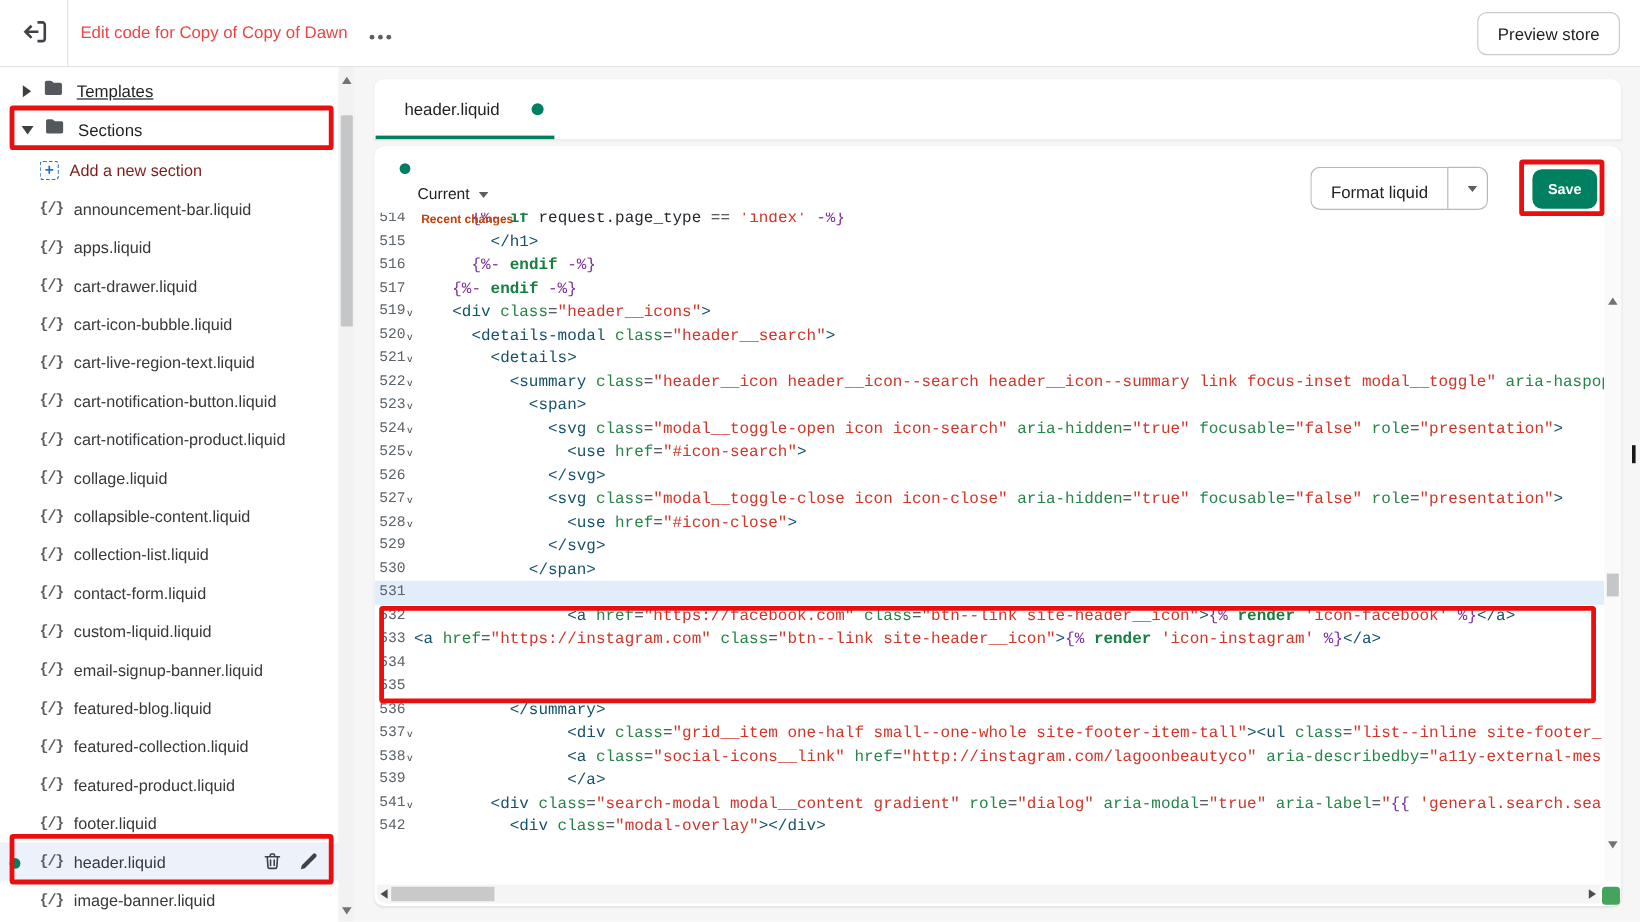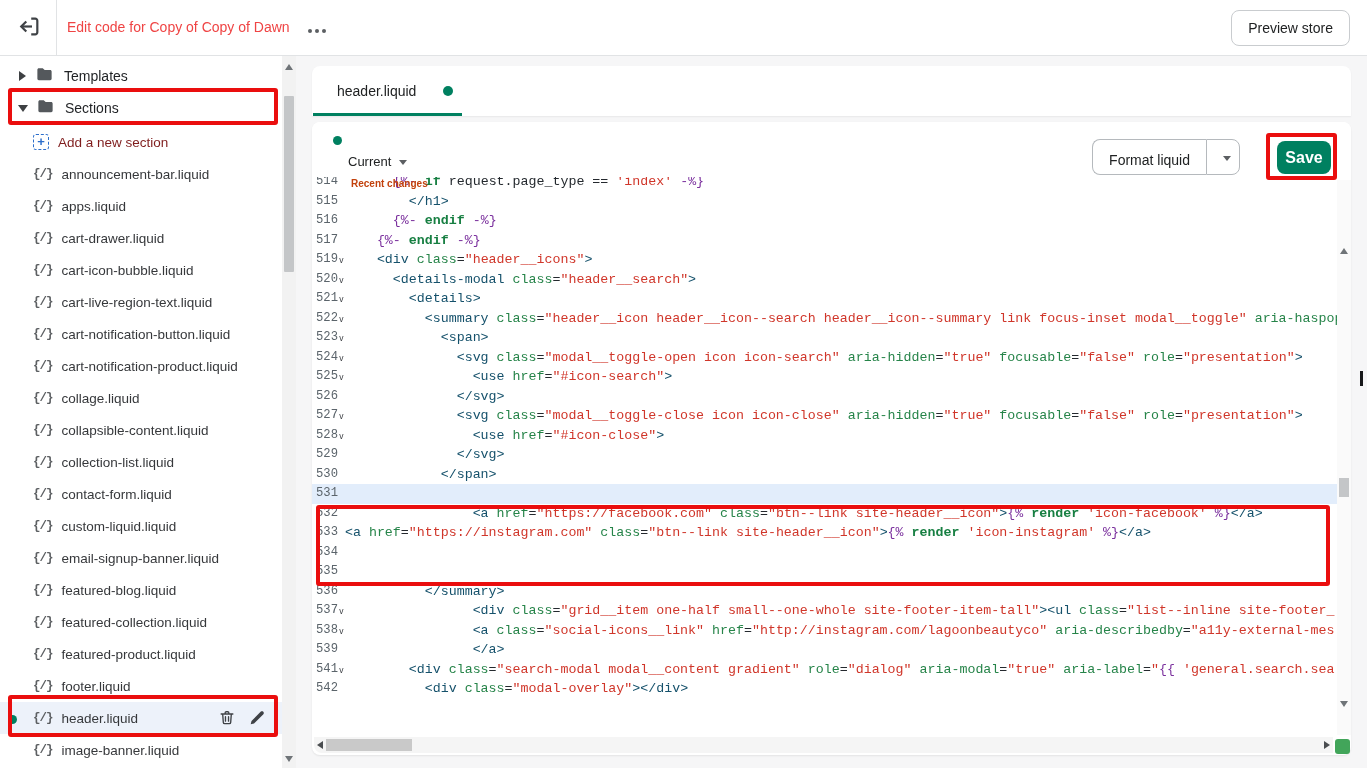--- a/index.html
+++ b/index.html
@@ -72,21 +72,21 @@
   #version-sel .dd-caret, #format-caret .dd-caret { display:inline-block; width:0; height:0;
     border-left:4.5px solid transparent; border-right:4.5px solid transparent; border-top:5.5px solid #5c5f62;
     margin-left:8px; vertical-align:1px; }
   #format-btn { position:absolute; right:111px; top:17px; height:36px; display:flex; cursor:pointer; }
   #format-main { height:36px; padding:12px 16px; background:#fff; border:1px solid #b5b9bd;
     border-right:none; border-radius:8px 0 0 8px; font-size:14px; font-weight:500; color:#202223;
     font-family:inherit; cursor:pointer; }
   #format-caret { width:34px; height:36px; background:#fff; border:1px solid #b5b9bd;
     border-radius:0 8px 8px 0; text-align:center; line-height:34px; cursor:pointer; }
   #save-btn { position:absolute; right:20px; top:19px; width:54px; height:33px; background:#008060;
-    color:#fff; border:none; border-radius:8px; font-size:16px; font-weight:600; font-family:inherit;
+    color:#fff; border:none; border-radius:8px; font-size:12px; font-weight:600; font-family:inherit;
     cursor:pointer; }
 
   
   #code-scroll { position:absolute; left:0; top:55px; right:14px; bottom:18px; overflow:hidden; }
   #code-lines { margin-top:-5px; }
   .code-line { display:flex; height:19.5px; white-space:pre; }
   .code-line.hl { background:#e2edfb; }
   .ln { flex:0 0 19px; margin-left:4px; text-align:right; font-family:"Liberation Mono", monospace;
     font-size:12.2px; line-height:19.5px; color:#5b646b; }
   .fold { flex:0 0 7px; font-size:8.5px; line-height:21px; color:#3f4246; text-align:center;
@@ -139,21 +139,21 @@
   </button>
   <div id="topbar-divider"></div>
   <span id="page-title">Edit code for Copy of Copy of Dawn</span>
   <button id="more-btn">
     <span><i></i><i></i><i></i></span>
   </button>
   <button id="preview-btn">Preview store</button>
 </header>
 
 <aside id="sidebar">
-  <div class="side-row" style="top:4px;">
+  <div class="side-row" style="top:4px;text-decoration:underline;">
     <span class="caret-right"></span>
     <span class="folder-ic">
       <svg viewBox="0 0 20 20" width="19" height="19">
           <path d="M2.5 5c0-.8.7-1.5 1.5-1.5h3.6c.4 0 .8.16 1.1.44L10.2 5.3H16c.8 0 1.5.7 1.5 1.5v7.7c0 .8-.7 1.5-1.5 1.5H4c-.8 0-1.5-.7-1.5-1.5V5z" fill="#54585c"></path>
         </svg>
     </span>
     <span class="folder-label">Templates</span>
   </div>
   <div class="side-row" style="top:36px;">
     <span class="caret-down"></span>

